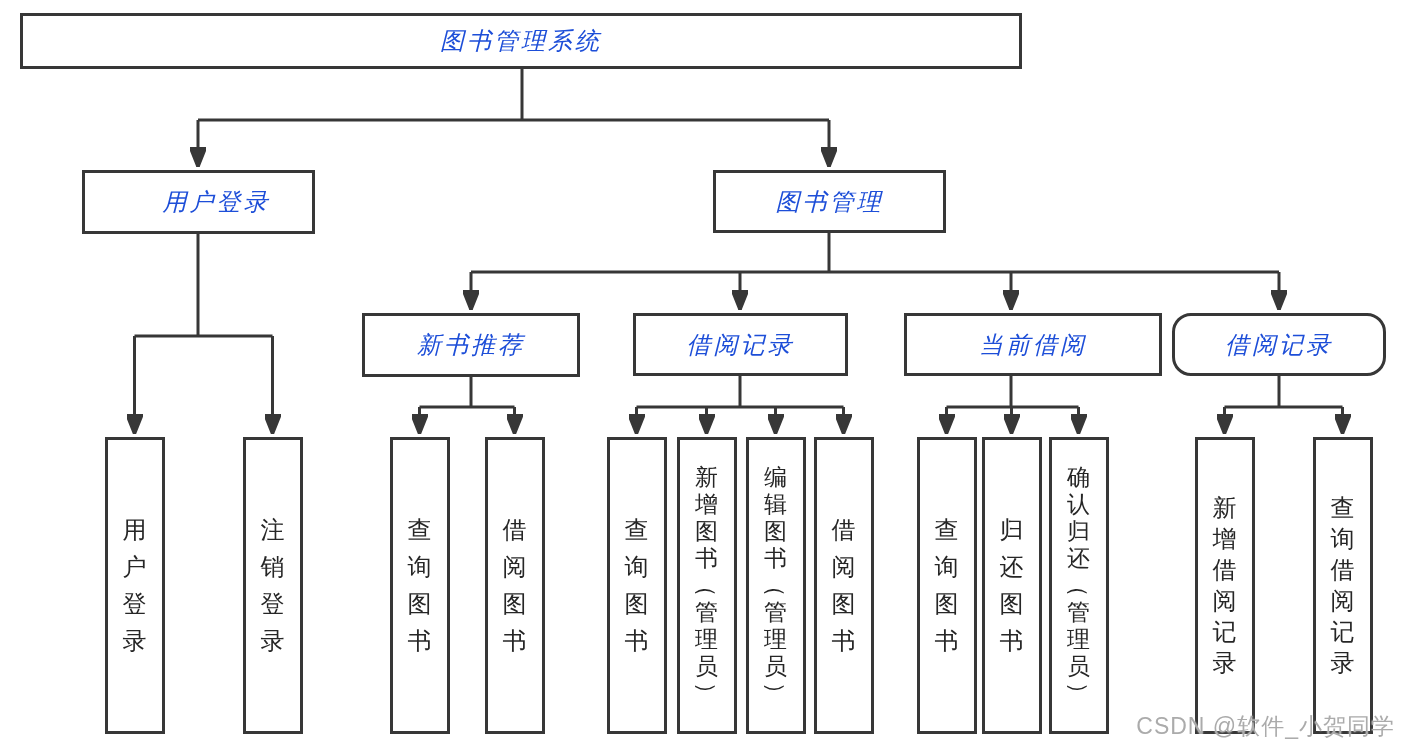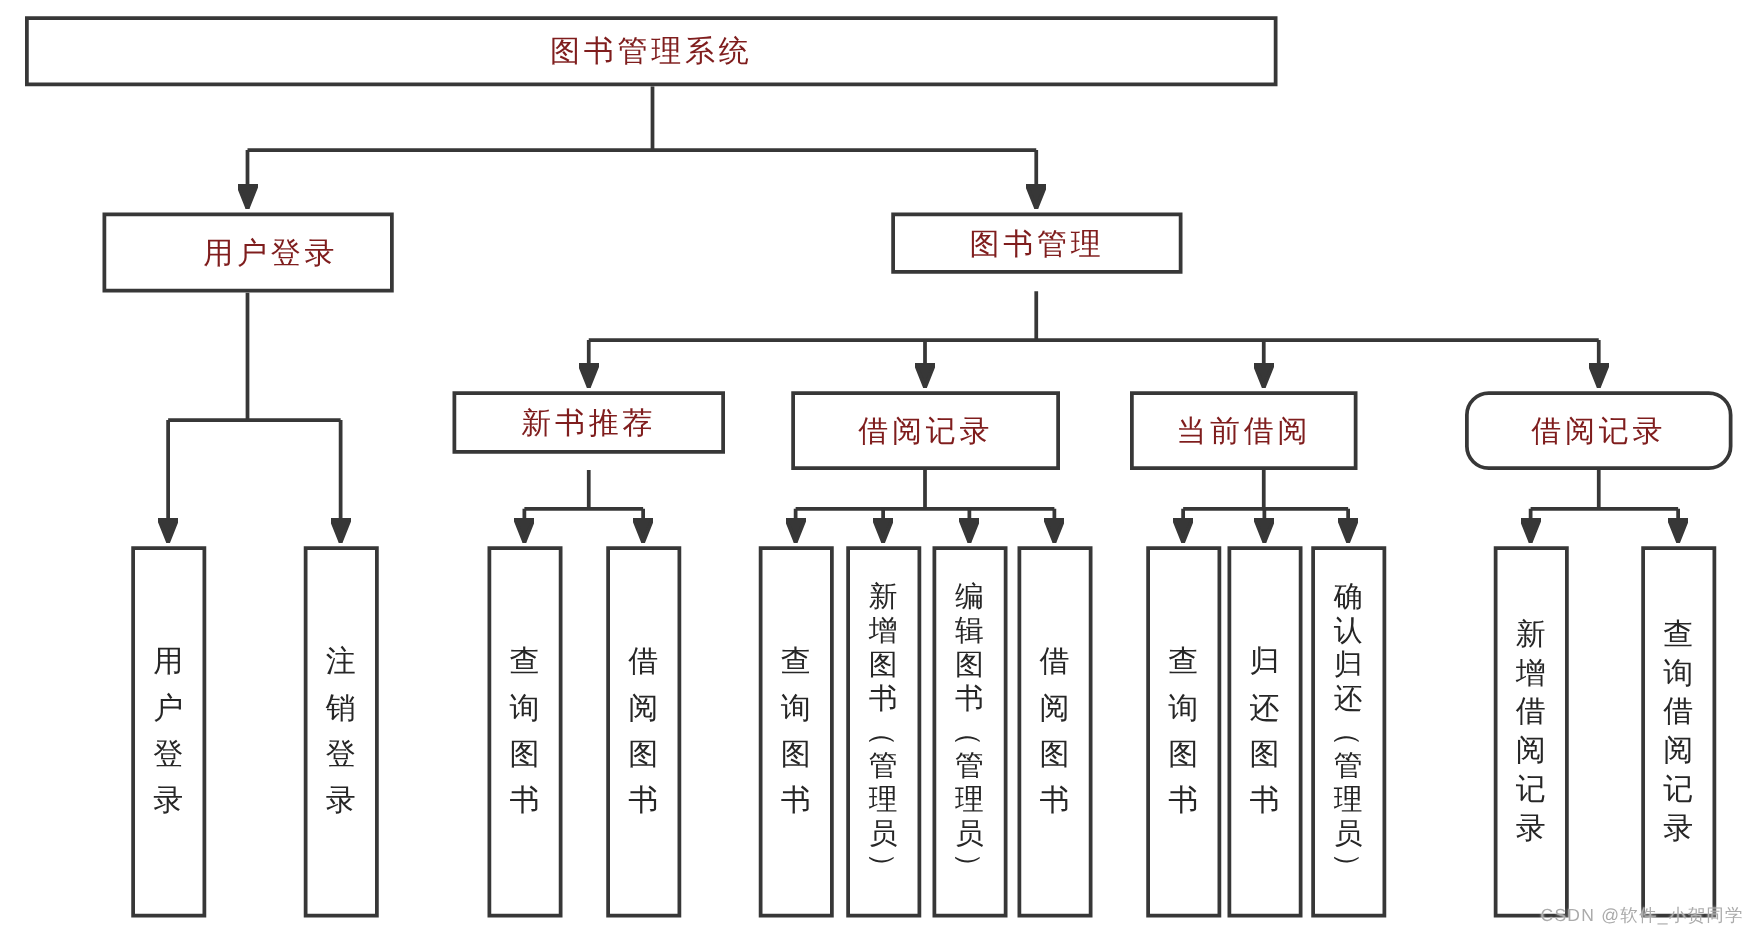--- a/index.html
+++ b/index.html
@@ -23,34 +23,35 @@
   svg.wires .head { fill: #373737; }
 
   .node {
     position: absolute;
     border: 3px solid #373737;
     background: #ffffff;
     box-sizing: border-box;
     display: flex;
     align-items: center;
     justify-content: center;
-    color: #7f1d1d;
+    color: #1d4ed8;
     font-size: 24px;
     letter-spacing: 3px;
     white-space: nowrap;
+    font-style: italic;
   }
 
   .root-node   { left: 20px;  top: 13px;  width: 1002px; height: 56px; }
 
   .n-user      { left: 82px;  top: 170px; width: 233px; height: 64px; padding-left: 36px; }
-  .n-bookmgmt  { left: 713px; top: 170px; width: 233px; height: 49px; }
-
-  .n-newbooks  { left: 362px;  top: 313px; width: 218px; height: 50px; }
+  .n-bookmgmt  { left: 713px; top: 170px; width: 233px; height: 63px; }
+
+  .n-newbooks  { left: 362px;  top: 313px; width: 218px; height: 64px; }
   .n-borrowing { left: 633px;  top: 313px; width: 215px; height: 63px; }
-  .n-current   { left: 904px;  top: 313px; width: 182px; height: 63px; }
+  .n-current   { left: 904px;  top: 313px; width: 258px; height: 63px; }
   .n-records   { left: 1172px; top: 313px; width: 214px; height: 63px; border-radius: 19px; }
 
   .leaf {
     position: absolute;
     top: 437px;
     width: 60px;
     height: 297px;
     border: 3px solid #373737;
     background: #ffffff;
     box-sizing: border-box;
@@ -79,21 +80,21 @@
   .lf9  { left: 916.5px; }
   .lf10 { left: 981.5px; }
   .lf11 { left: 1048.5px; }
   .lf12 { left: 1194.5px; }
   .lf13 { left: 1312.5px; }
 
   .watermark {
     position: absolute;
     right: 10px;
     bottom: 5px;
-    font-size: 14px;
+    font-size: 23px;
     color: #ababab;
     letter-spacing: 1px;
     text-shadow: 0 0 2px #ffffff;
     z-index: 5;
   }
 </style>
 </head>
 <body>
 
 <div class="canvas">

